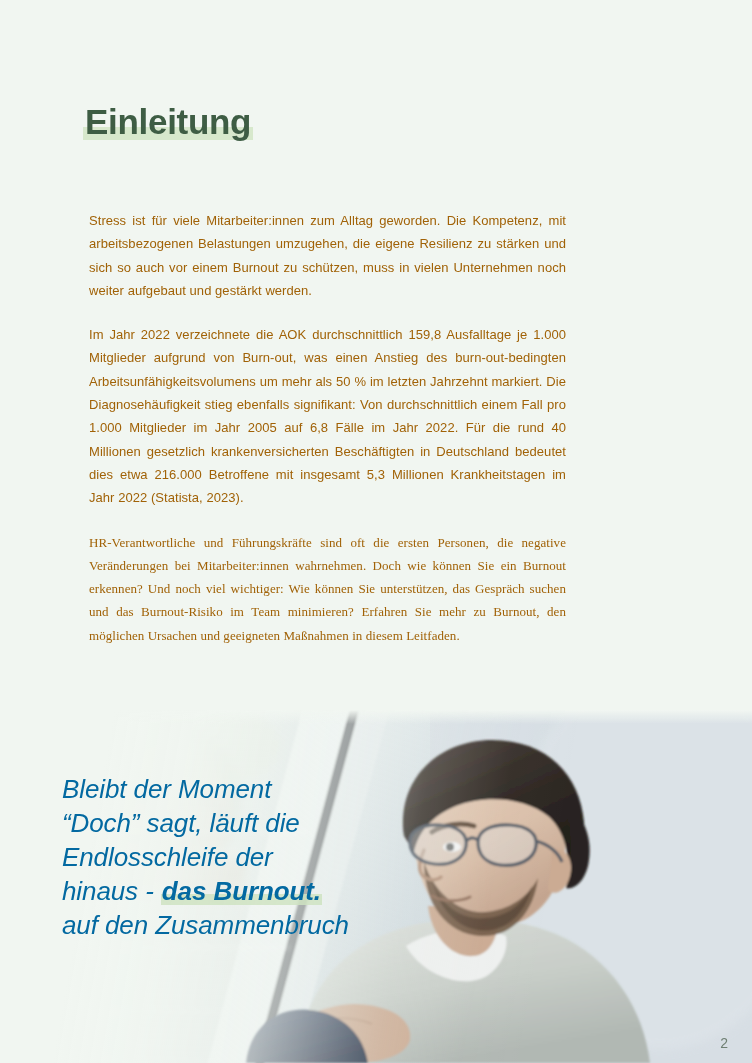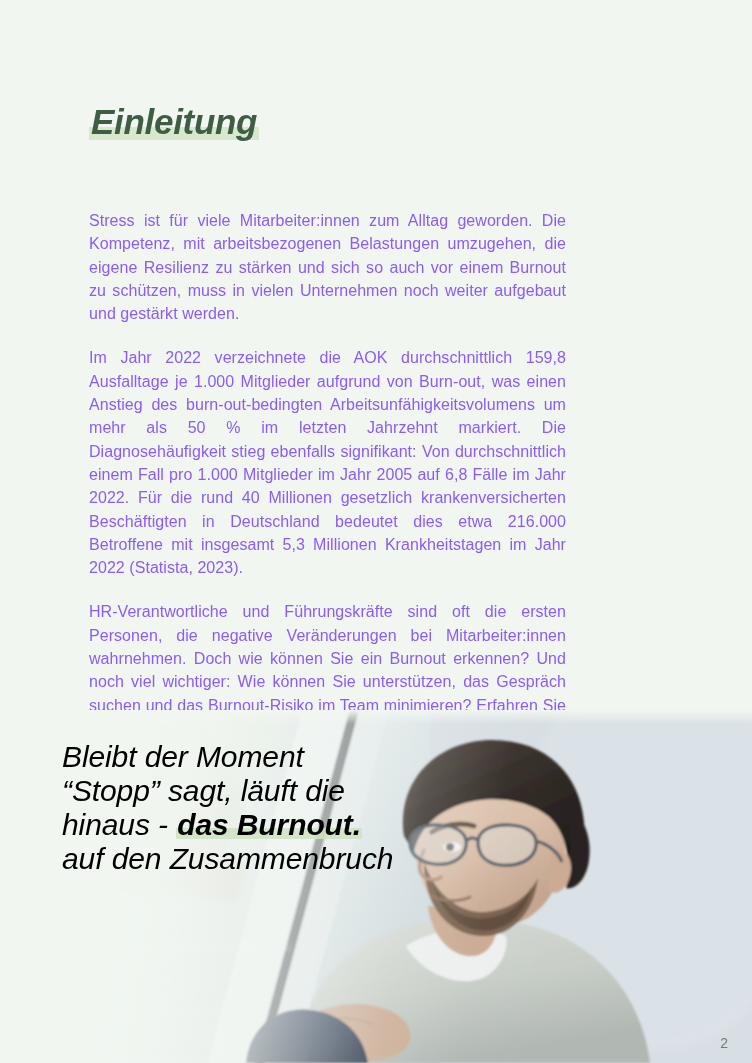--- a/index.html
+++ b/index.html
@@ -19,23 +19,22 @@
     position: relative;
     width: 752px;
     height: 1063px;
     background: #f1f6f1;
     overflow: hidden;
   }
 
   
   .heading-wrap {
     position: absolute;
-    left: 89px;
+    left: 83px;
     top: 104px;
-    font-style: italic;
   }
   .heading {
     position: relative;
     display: inline-block;
     font-size: 35px;
     font-weight: bold;
     color: #3e5d44;
     letter-spacing: -0.3px;
     line-height: 1.05;
     padding: 0 2px;
@@ -56,28 +55,28 @@
 
   
   .body-col {
     position: absolute;
     left: 89px;
     top: 209px;
     width: 477px;
   }
   .body-col p {
     margin: 0 0 21px 0;
-    font-size: 16px;
+    font-size: 13px;
     line-height: 23.3px;
-    color: #8b5cf6;
+    color: #a16207;
     text-align: justify;
     text-justify: inter-word;
     letter-spacing: 0.05px;
   }
-  .body-col p:last-child { margin-bottom: 8px; }
+  .body-col p:last-child { margin-bottom: 8px; font-family: Liberation Serif, serif; }
 
   
   .photo-band {
     position: absolute;
     left: 0;
     top: 710px;
     width: 752px;
     height: 353px;
     overflow: hidden;
   }
@@ -110,27 +109,27 @@
     left: 0; top: 0;
     width: 752px; height: 14px;
     background: linear-gradient(180deg, #f1f6f1 0%, rgba(241,246,241,0) 100%);
     pointer-events: none;
   }
 
   
   .quote {
     position: absolute;
     left: 62px;
-    top: 740px;
+    top: 772px;
     width: 320px;
-    font-size: 30px;
+    font-size: 26px;
     line-height: 34px;
     font-style: italic;
     font-weight: normal;
-    color: #000000;
+    color: #0369a1;
     letter-spacing: -0.1px;
   }
   .quote .line { display: block; white-space: nowrap; }
   .quote .emph {
     font-weight: bold;
     font-style: italic;
     position: relative;
     display: inline-block;
     padding: 0 1px;
   }
@@ -297,20 +296,21 @@
 
       <rect x="0" y="0" width="752" height="353" fill="#e8eef0" opacity="0.06"></rect>
     </svg>
 
     <div class="photo-fade"></div>
     <div class="photo-topfade"></div>
   </div>
 
   <div class="quote">
     <span class="line">Bleibt der Moment</span>
-    <span class="line">“Stopp” sagt, läuft die</span>
+    <span class="line">“Doch” sagt, läuft die</span>
+    <span class="line">Endlosschleife der</span>
     <span class="line"><span>hinaus - </span><span class="emph"><span class="hl"></span><span class="txt">das Burnout.</span></span></span>
     <span class="line">auf den Zusammenbruch</span>
   </div>
 
   <div class="page-number">2</div>
 
 </div>
 
 </body></html>

